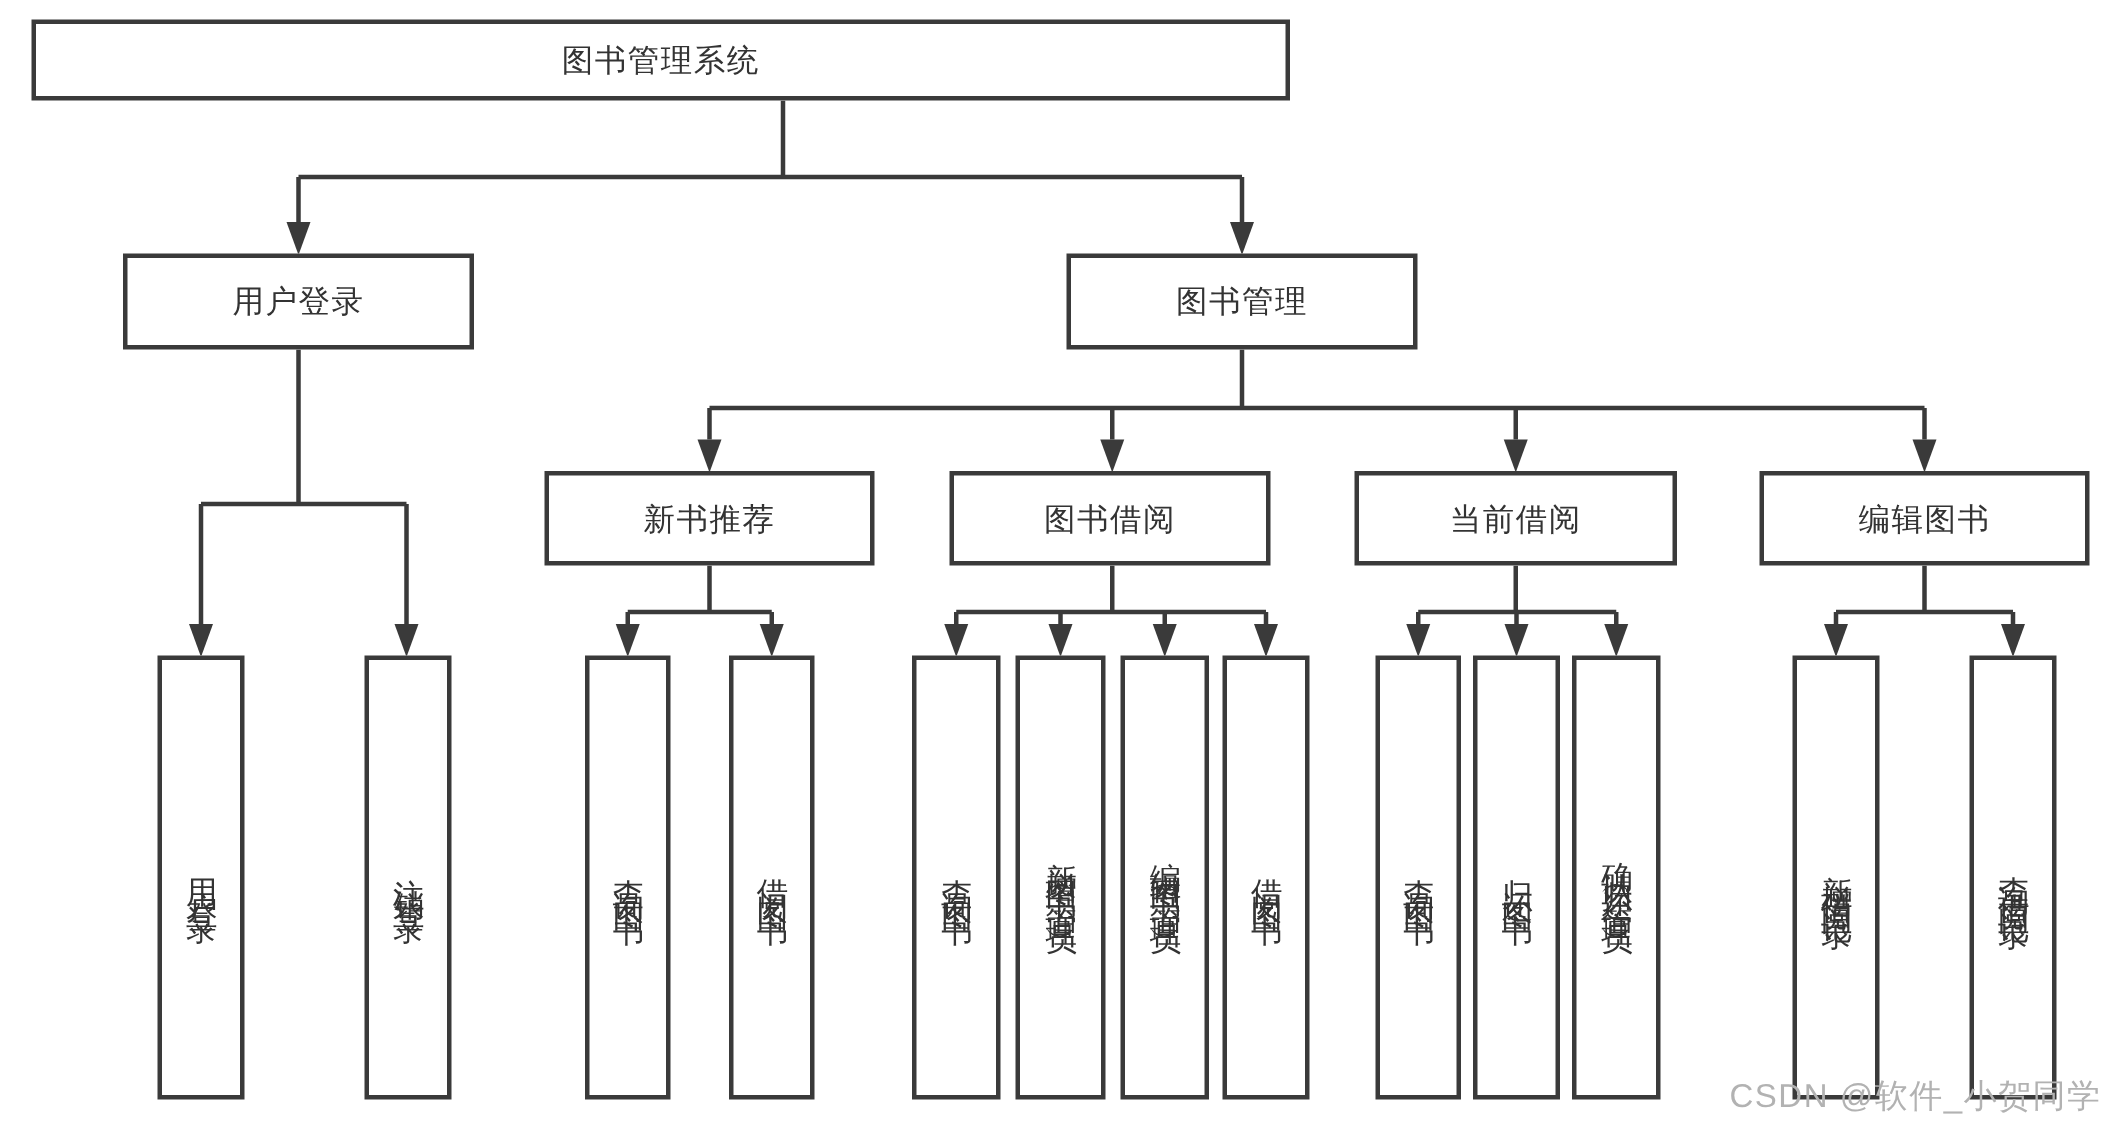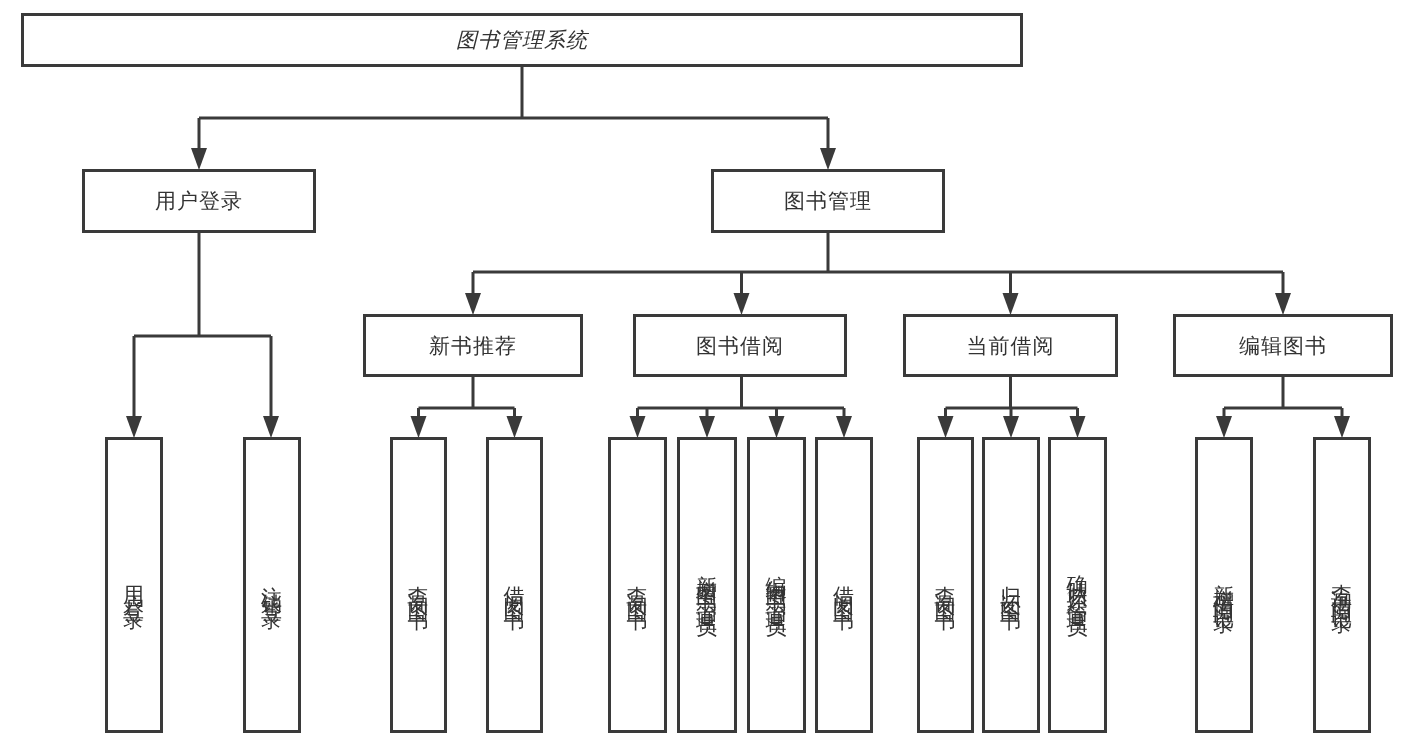--- a/index.html
+++ b/index.html
@@ -109,21 +109,21 @@
       <polygon class="arrow" points="1069.5,416 1085.5,416 1077.5,438"></polygon>
     </g>
 
     <g>
       <path class="connector" d="M1283,377 V408 M1224,408 H1342 M1224,408 V417 M1342,408 V417"></path>
       <polygon class="arrow" points="1216,416 1232,416 1224,438"></polygon>
       <polygon class="arrow" points="1334,416 1350,416 1342,438"></polygon>
     </g>
   </svg>
 
-  <div class="box hbox" style="left:21px; top:13px; width:1002px; height:54px;font-style:italic;">
+  <div class="box hbox" style="left:21px; top:13px; width:839px; height:54px;">
     <span>图书管理系统</span>
   </div>
 
   <div class="box hbox" style="left:82px; top:169px; width:234px; height:64px;">
     <span>用户登录</span>
   </div>
   <div class="box hbox" style="left:711px; top:169px; width:234px; height:64px;">
     <span>图书管理</span>
   </div>
 
@@ -177,14 +177,15 @@
     <span>确认归还（管理员）</span>
   </div>
 
   <div class="box vbox long" style="left:1195px; width:58px;">
     <span>新增借阅记录</span>
   </div>
   <div class="box vbox long" style="left:1313px; width:58px;">
     <span>查询借阅记录</span>
   </div>
 
+  <div class="watermark">CSDN @软件_小贺同学</div>
 
 </div>
 
 </body></html>

